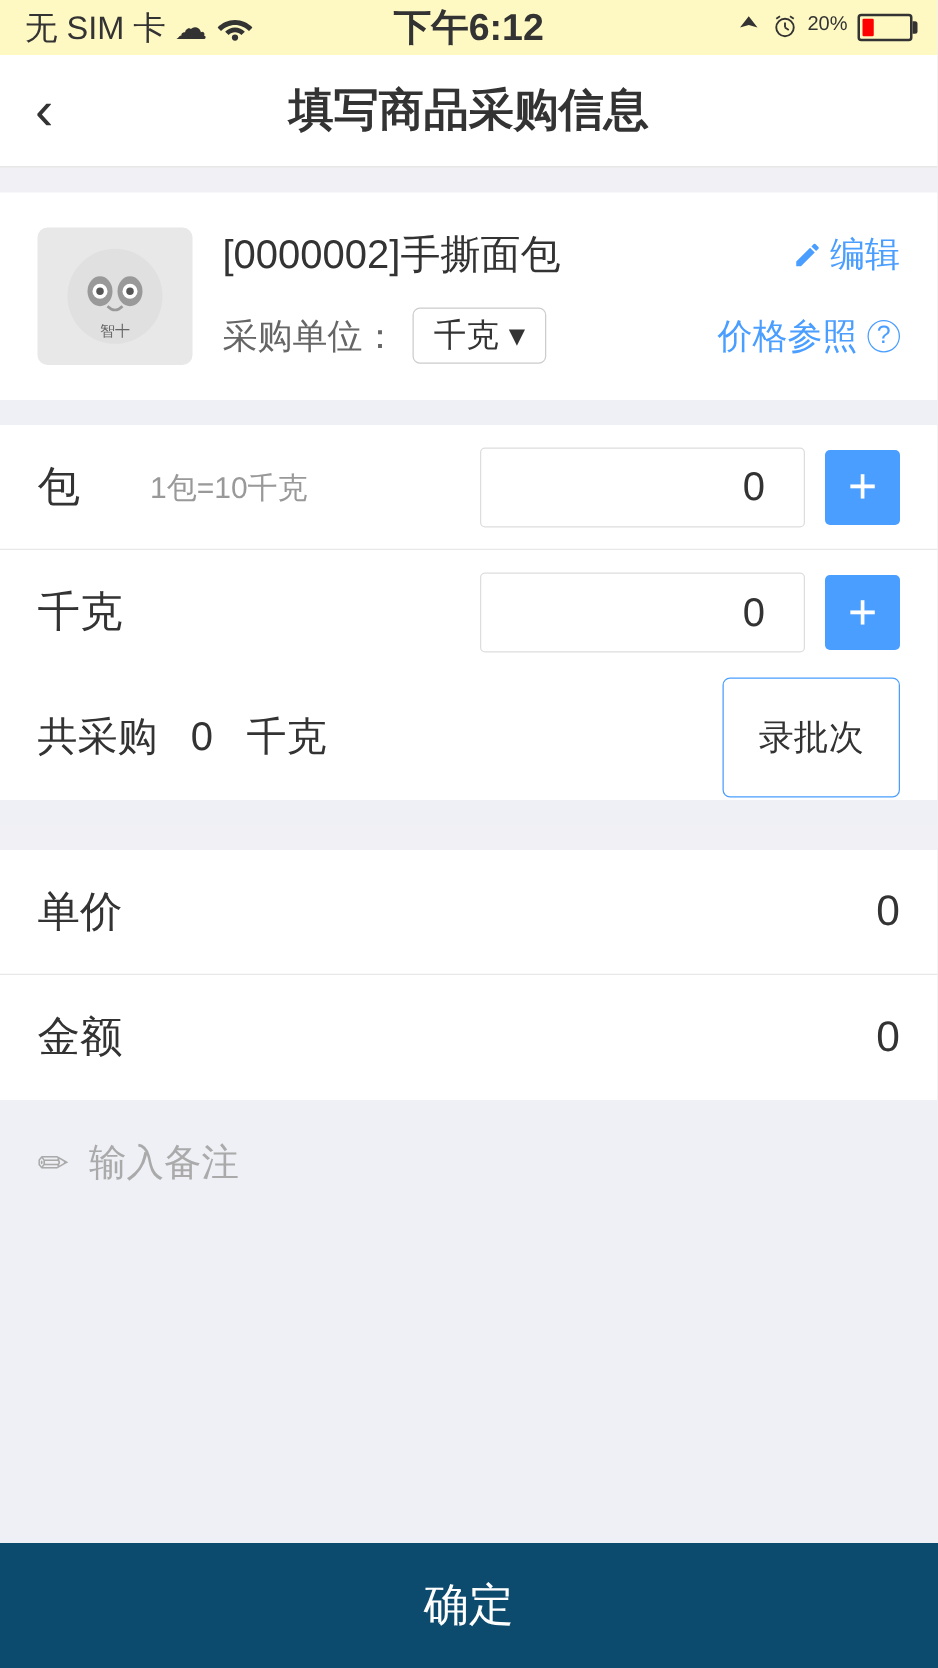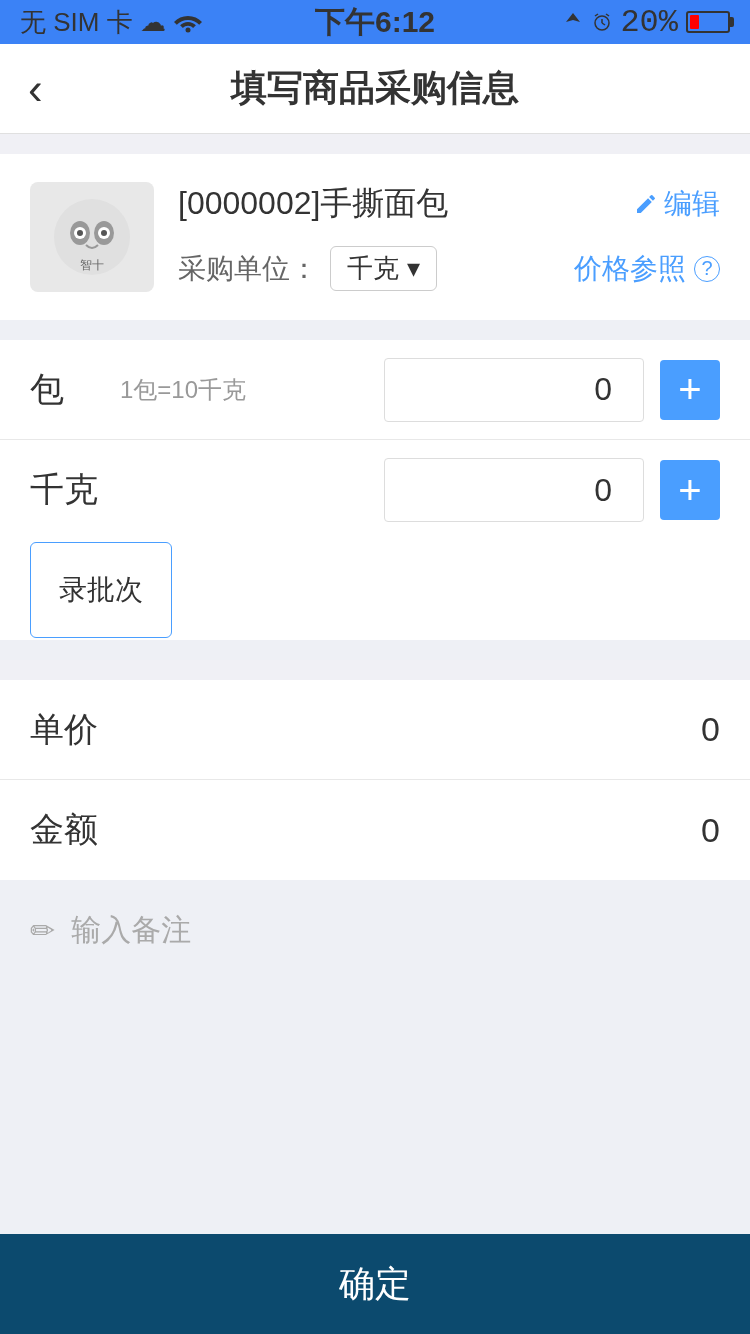--- a/index.html
+++ b/index.html
@@ -9,21 +9,21 @@
       min-height: 1334px;
       font-family: -apple-system, "PingFang SC", "Helvetica Neue", sans-serif;
       background: #f0f0f5;
       font-size: 32px;
       color: #333;
     }
 
     
     .status-bar {
       height: 44px;
-      background: #3b82f6;
+      background: #fef9c3;
       display: flex;
       align-items: center;
       justify-content: space-between;
       padding: 0 20px;
       font-size: 28px;
       font-weight: 500;
     }
     .status-left {
       display: flex;
       align-items: center;
@@ -32,24 +32,23 @@
     }
     .status-center {
       font-size: 30px;
       font-weight: 600;
       position: absolute;
       left: 50%;
       transform: translateX(-50%);
     }
     .status-right {
       display: flex;
-      align-items: center;
+      align-items: flex-start;
       gap: 8px;
-      font-size: 32px;
-      font-family: Liberation Mono, monospace;
+      font-size: 16px;
     }
     .battery {
       display: inline-flex;
       align-items: center;
       gap: 2px;
     }
     .battery-body {
       width: 44px;
       height: 22px;
       border: 2px solid #333;
@@ -431,20 +430,27 @@
     <div class="input-row">
       <span class="input-label">千克</span>
       <div class="input-field-wrap">
         <input type="number" class="number-input" value="0" style="">
         <div class="plus-btn">+</div>
       </div>
     </div>
   </div>
 
   <div class="summary-row">
+    <span class="summary-text">
+      <span>共采购</span>
+      &nbsp;
+      <span>0</span>
+      &nbsp;
+      <span>千克</span>
+    </span>
     <div class="batch-btn">录批次</div>
   </div>
 
   <div class="divider-bar"></div>
 
   <div class="price-section">
     <div class="price-row">
       <span class="price-label">单价</span>
       <span class="price-value">0</span>
     </div>

